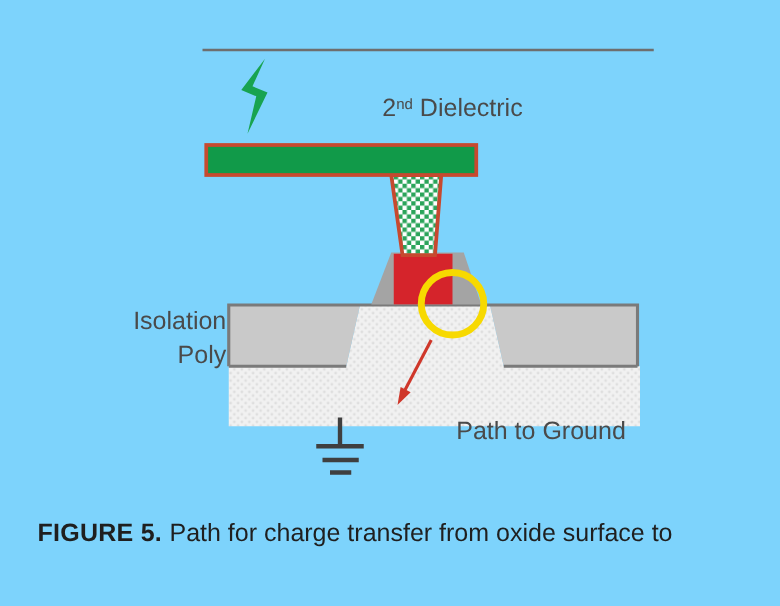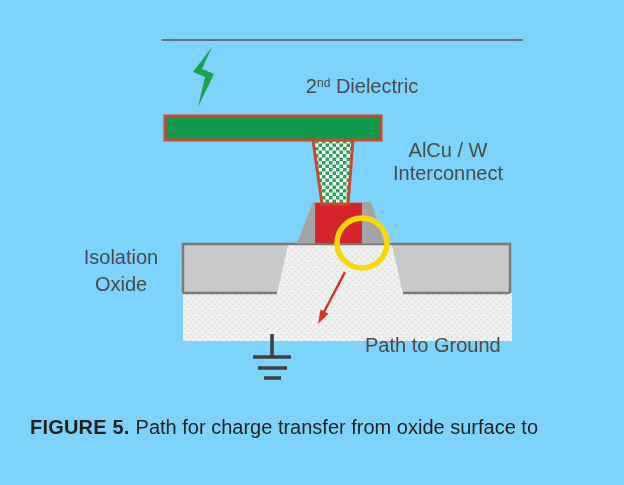--- a/index.html
+++ b/index.html
@@ -9,21 +9,21 @@
   }
   .diagram-svg{position:absolute;left:0;top:0;}
   .lbl{
     position:absolute;color:#4a4a4a;font-size:20px;line-height:26px;
     text-align:center;white-space:nowrap;
   }
   .lbl sup{font-size:12px;vertical-align:6px;letter-spacing:0;}
   .lbl-dielectric{left:282px;top:70px;width:160px;}
   .lbl-alcu{left:372px;top:139px;width:152px;line-height:23px;}
   .lbl-poly{left:203px;top:182px;width:80px;line-height:26px;}
-  .lbl-isolation{left:61px;top:244px;width:120px;line-height:27px;}
+  .lbl-isolation{left:61px;top:244px;width:120px;line-height:27px;text-align:right;}
   .lbl-ground{left:365px;top:310px;width:180px;text-align:left;margin-top:22px;}
   .caption{
     position:absolute;left:30px;top:416px;width:566px;
     color:#1f1f1f;font-size:20px;line-height:23.5px;text-align:left;
   }
   .caption .cap-label{font-weight:bold;letter-spacing:0.2px;}
   .caption .cap-line1{margin-left:6px;}
 </style>
 </head>
 <body>
@@ -68,29 +68,25 @@
     <polygon points="318,324 328.5,313.7 320.5,309.5" fill="#cf372a"></polygon>
 
     <path d="M272,334 L272,357 M253,357 L291,357 M258,368 L287,368 M264,378 L281,378" fill="none" stroke="#3f3f3f" stroke-width="3.5"></path>
   </svg>
 
   <div class="lbl lbl-dielectric">
     <span>2</span><sup>nd</sup>
     <span>Dielectric</span>
   </div>
 
-  <div class="lbl lbl-alcu">
-    <span>AlCu / W</span><br>
-    <span>Interconnect</span>
-  </div>
 
 
   <div class="lbl lbl-isolation">
     <span>Isolation</span><br>
-    <span>Oxide</span>
+    <span>Poly</span>
   </div>
 
   <div class="lbl lbl-ground">Path to Ground</div>
 
   <div class="caption">
     <span class="cap-label">FIGURE 5.</span><span class="cap-line1">Path for charge transfer from oxide surface to</span><br>
   </div>
 
 </div>
 

